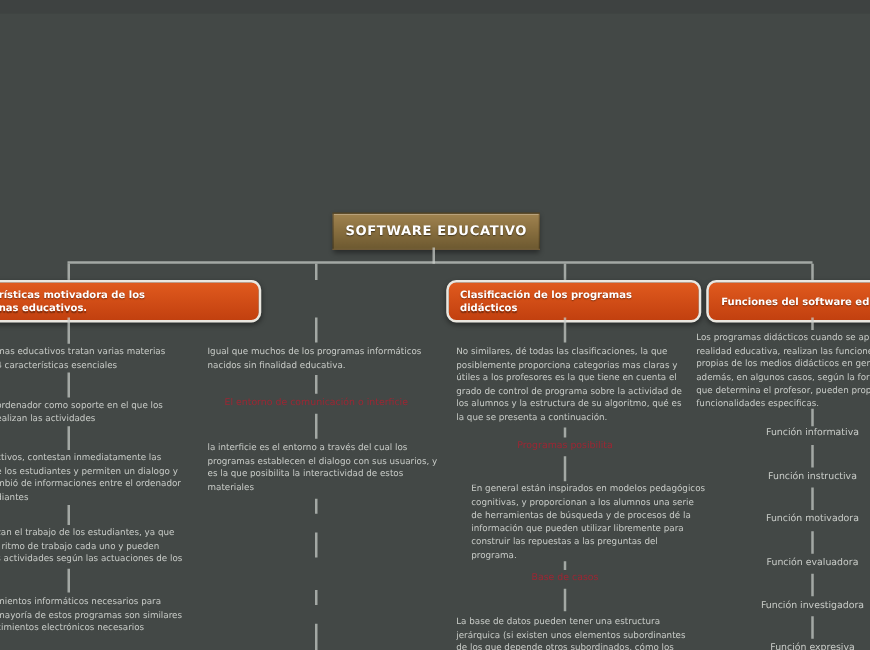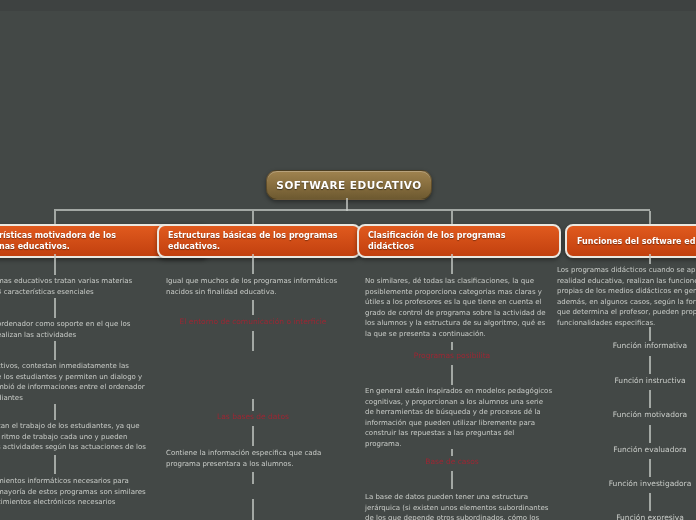--- a/index.html
+++ b/index.html
@@ -11,21 +11,21 @@
     position:relative; width:696px; height:520px; overflow:hidden;
     background:var(--bg);
     font-family:"DejaVu Sans","Liberation Sans",sans-serif;
   }
   .topstrip{position:absolute;left:0;top:0;width:696px;height:11px;background:rgba(0,0,0,0.07);}
   .vline{position:absolute;width:2px;background:var(--line);opacity:.72;}
   .hline{position:absolute;height:2px;background:var(--line);opacity:.72;}
   .root{
     position:absolute;display:flex;align-items:center;justify-content:center;
     background:linear-gradient(180deg,var(--node-top),#8a7040 45%,var(--node-bot));
-    border:1px solid rgba(0,0,0,.3); border-radius:11px;
+    border:1px solid rgba(0,0,0,.3); border-radius:0;
     box-shadow:0 2px 4px rgba(0,0,0,.4), inset 0 1px 0 rgba(255,255,255,.25);
     color:#fff;font-size:10.5px;font-weight:bold;letter-spacing:.5px;
     text-shadow:0 1px 1px rgba(0,0,0,.5);
   }
   .hdr{
     position:absolute;display:flex;align-items:center;
     background:linear-gradient(180deg,var(--hdr-top),var(--hdr-bot));
     border:2px solid #eae7e0;border-radius:8px;
     box-shadow:0 2px 4px rgba(0,0,0,.4);
     color:#fff;font-size:8px;font-weight:bold;line-height:11px;
@@ -79,53 +79,50 @@
 diantes</div>
   <div class="vline" style="left:54px;top:404px;height:16px"></div>
   <div class="tx" style="left:-3px;top:421px;width:175px">zan el trabajo de los estudiantes, ya que
 l ritmo de trabajo cada uno y pueden
 s actividades según las actuaciones de los</div>
   <div class="vline" style="left:54px;top:455px;height:19px"></div>
   <div class="tx" style="left:-3px;top:476px;width:175px">mientos informáticos necesarios para
 mayoría de estos programas son similares
 cimientos electrónicos necesarios</div>
 
-  <div class="hdr" style="left:157px;top:224px;width:191px;height:30px;padding-left:9px">
-    <span>Estructuras básicas de los programas
-educativos.</span>
-  </div>
   <div class="vline" style="left:252px;top:254px;height:20px"></div>
   <div class="tx" style="left:166px;top:276px;width:185px">Igual que muchos de los programas informáticos
 nacidos sin finalidad educativa.</div>
   <div class="vline" style="left:252px;top:300px;height:15px"></div>
   <div class="sub" style="left:166px;top:317px;width:174px">El entorno de comunicación o interficie</div>
   <div class="vline" style="left:252px;top:331px;height:20px"></div>
+  <div class="tx" style="left:166px;top:353px;width:190px">la interficie es el entorno a través del cual los
+programas establecen el dialogo con sus usuarios, y
+es la que posibilita la interactividad de estos
+materiales</div>
   <div class="vline" style="left:252px;top:399px;height:12px"></div>
-  <div class="sub" style="left:166px;top:412px;width:174px">Las bases de datos</div>
   <div class="vline" style="left:252px;top:426px;height:20px"></div>
-  <div class="tx" style="left:166px;top:448px;width:185px">Contiene la información especifica que cada
-programa presentara a los alumnos.</div>
   <div class="vline" style="left:252px;top:472px;height:12px"></div>
   <div class="vline" style="left:252px;top:499px;height:21px"></div>
 
   <div class="hdr" style="left:357px;top:224px;width:191px;height:30px;padding-left:9px">
     <span>Clasificación de los programas
 didácticos</span>
   </div>
   <div class="vline" style="left:451px;top:254px;height:20px"></div>
   <div class="tx" style="left:365px;top:276px;width:190px">No similares, dé todas las clasificaciones, la que
 posiblemente proporciona categorias mas claras y
 útiles a los profesores es la que tiene en cuenta el
 grado de control de programa sobre la actividad de
 los alumnos y la estructura de su algoritmo, qué es
 la que se presenta a continuación.</div>
   <div class="vline" style="left:451px;top:342px;height:8px"></div>
   <div class="sub" style="left:365px;top:351px;width:174px">Programas posibilita</div>
   <div class="vline" style="left:451px;top:365px;height:20px"></div>
-  <div class="tx" style="left:365px;top:386px;width:195px">En general están inspirados en modelos pedagógicos
+  <div class="tx" style="left:377px;top:386px;width:195px">En general están inspirados en modelos pedagógicos
 cognitivas, y proporcionan a los alumnos una serie
 de herramientas de búsqueda y de procesos dé la
 información que pueden utilizar libremente para
 construir las repuestas a las preguntas del
 programa.</div>
   <div class="vline" style="left:451px;top:449px;height:7px"></div>
   <div class="sub" style="left:365px;top:457px;width:174px">Base de casos</div>
   <div class="vline" style="left:451px;top:471px;height:18px"></div>
   <div class="tx" style="left:365px;top:492px;width:195px">La base de datos pueden tener una estructura
 jerárquica (si existen unos elementos subordinantes

